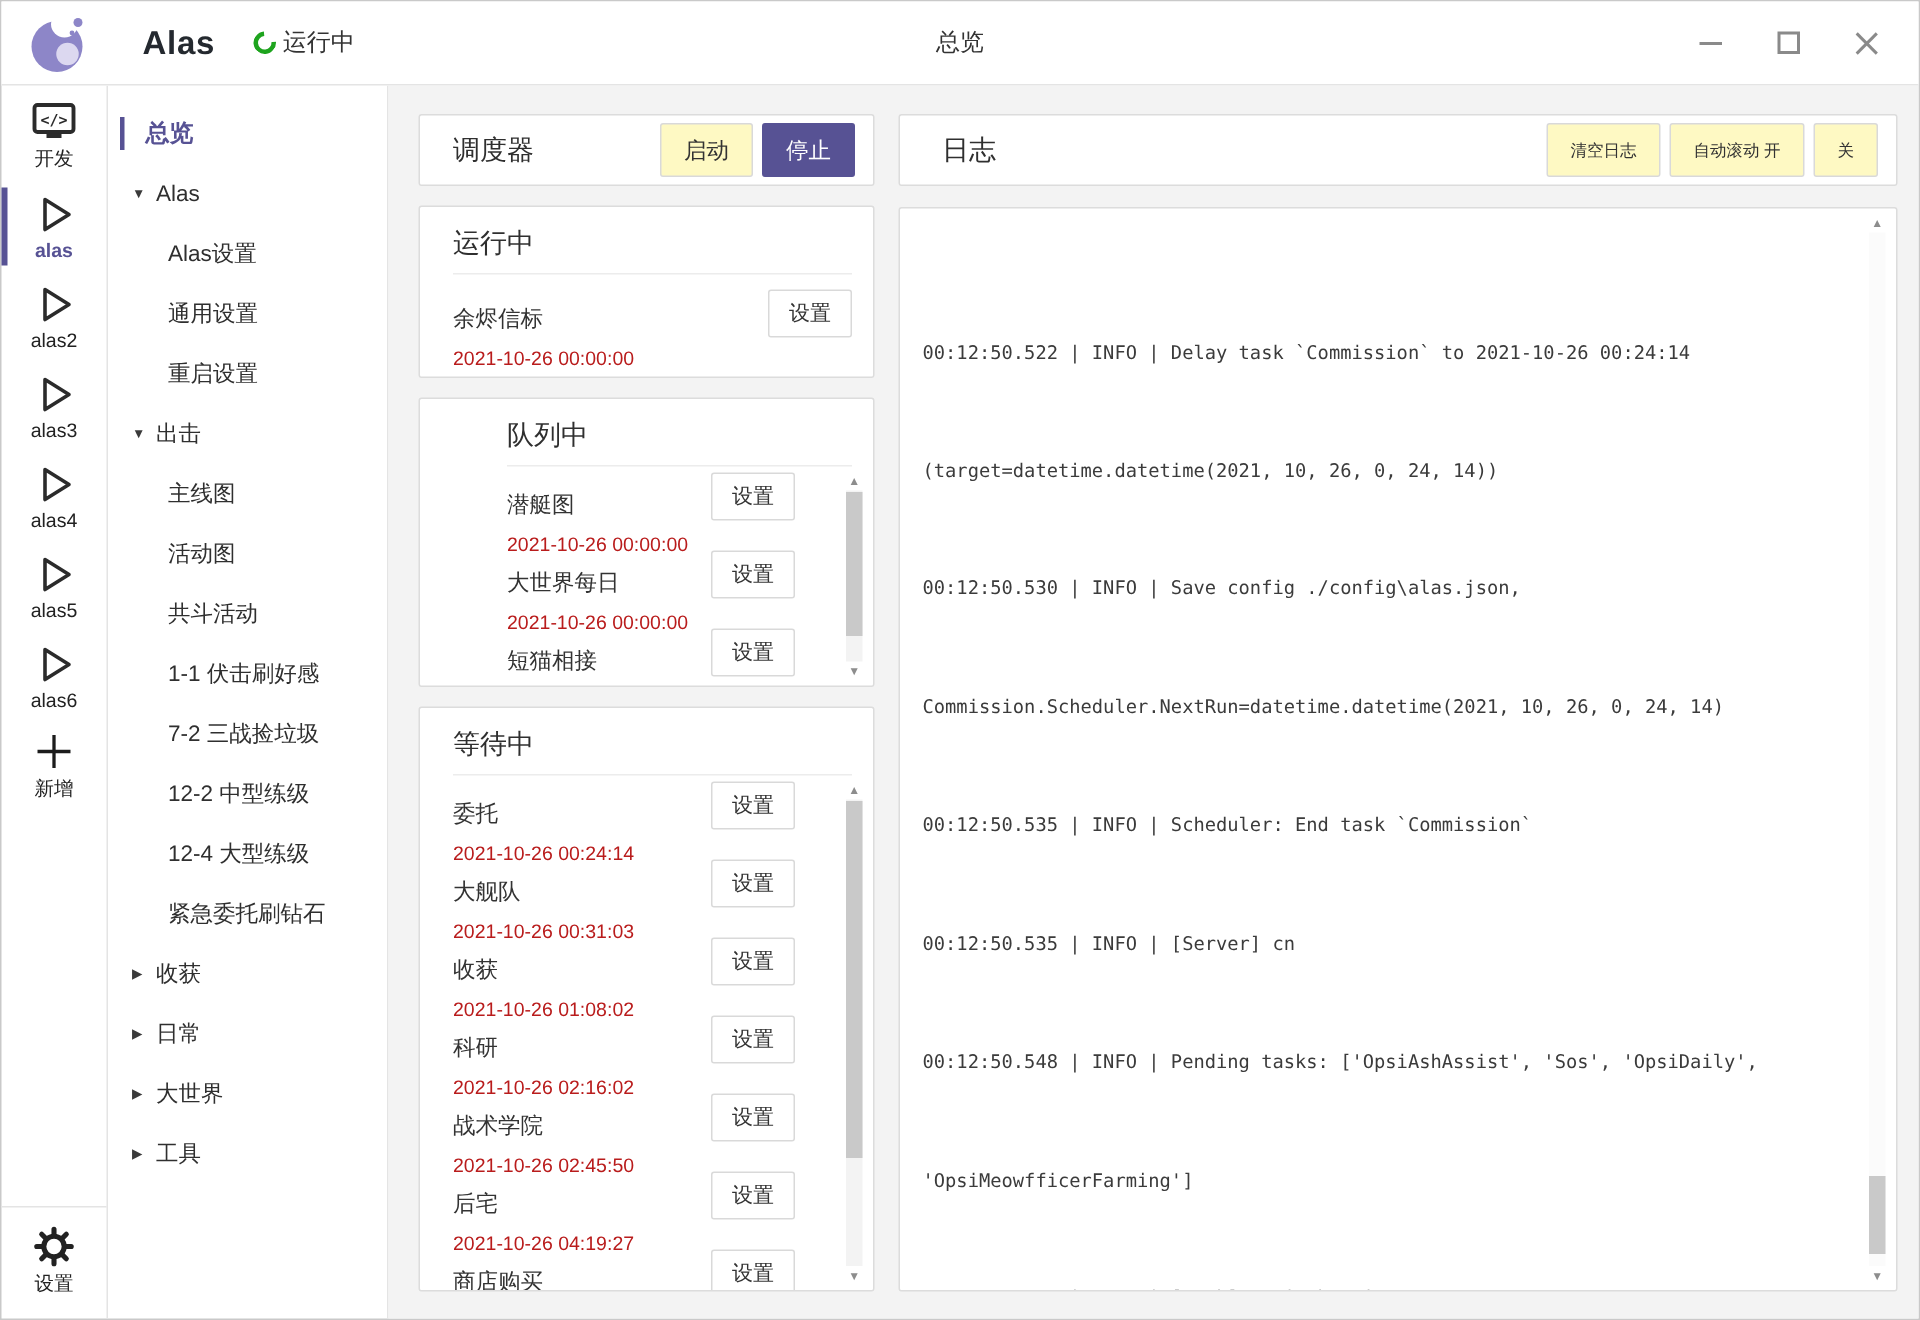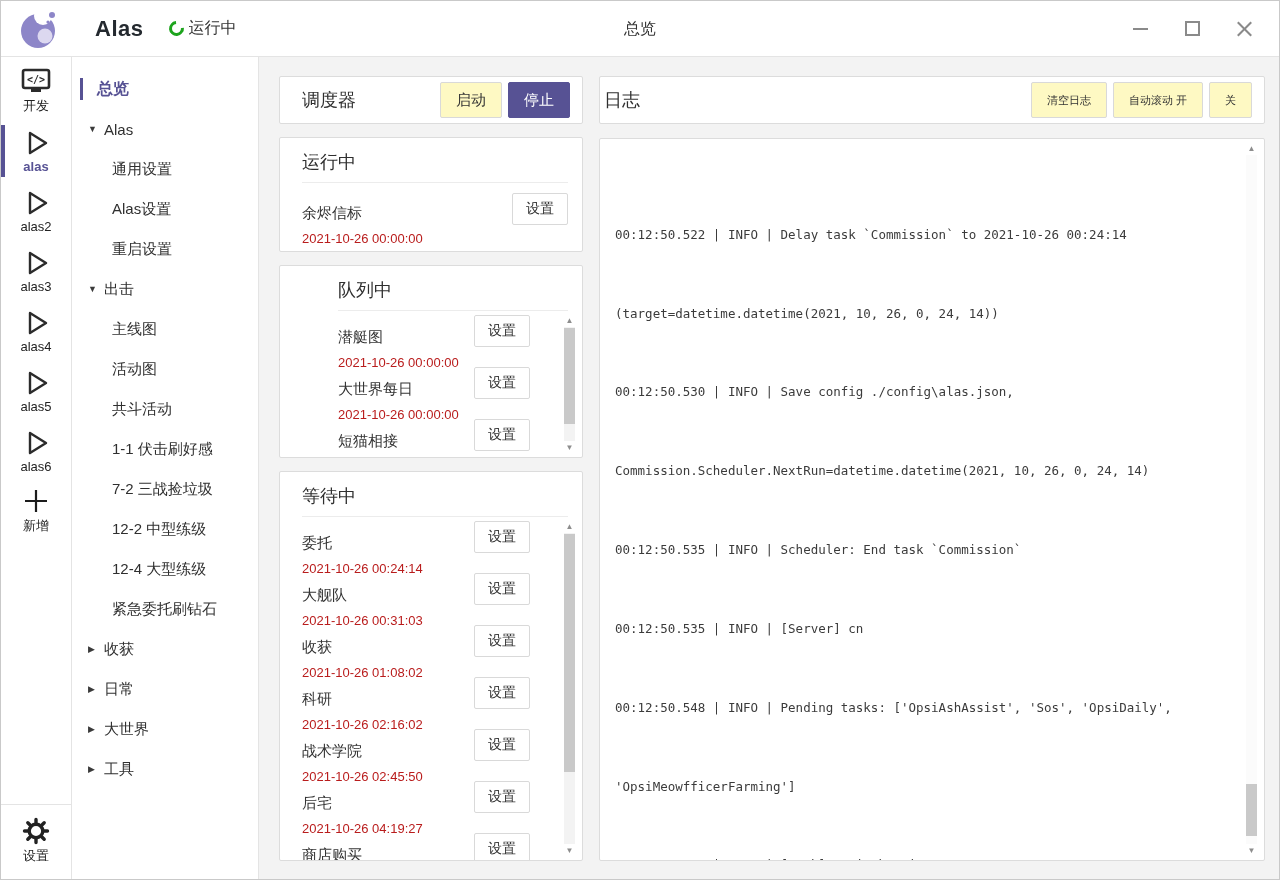--- a/index.html
+++ b/index.html
@@ -75,21 +75,21 @@
   
   .sb { position:absolute; top:4px; bottom:4px; right:6px; width:13px; }
   .sb .up, .sb .down { position:absolute; left:0; right:0; height:11px; font-size:8px; line-height:11px; text-align:center; color:#8d8d8d; cursor:pointer; }
   .sb .up { top:0; } .sb .down { bottom:0; }
   .sb .track { position:absolute; left:1px; right:1px; top:12px; bottom:12px; background:#f3f3f3; }
   .sb .thumb { position:absolute; left:1px; right:1px; background:#c9c9c9; cursor:pointer; }
   .sb-log .track { background:#fbfbfb; }
 
   
   .right-col { flex:1; display:flex; flex-direction:column; gap:14px; min-width:0; }
-  .log-bar { padding-left:4px; }
+  .log-bar { padding-left:28px; }
   .log-bar .btn { font-size:11px; }
   .log-card { flex:1; position:relative; overflow:hidden; padding:7px 26px 6px 15px; }
   .log-lines { font-family:"DejaVu Sans Mono", monospace; font-size:12.5px; line-height:19.7px; color:#3b3b3b; white-space:pre; }
 </style>
 </head>
 <body>
 
 <div class="window">
 
   <div class="header">
@@ -195,26 +195,26 @@
           <span>总览</span>
         </div>
 
         <div class="menu-item section">
           <span class="arrow">▼</span>
           <span>Alas</span>
         </div>
 
         <div class="menu-item sub">
 
+          <span>Alas设置</span>
+        </div>
+
+        <div class="menu-item sub">
+
           <span>通用设置</span>
-        </div>
-
-        <div class="menu-item sub">
-
-          <span>Alas设置</span>
         </div>
 
         <div class="menu-item sub">
 
           <span>重启设置</span>
         </div>
 
         <div class="menu-item section">
           <span class="arrow">▼</span>
           <span>出击</span>

